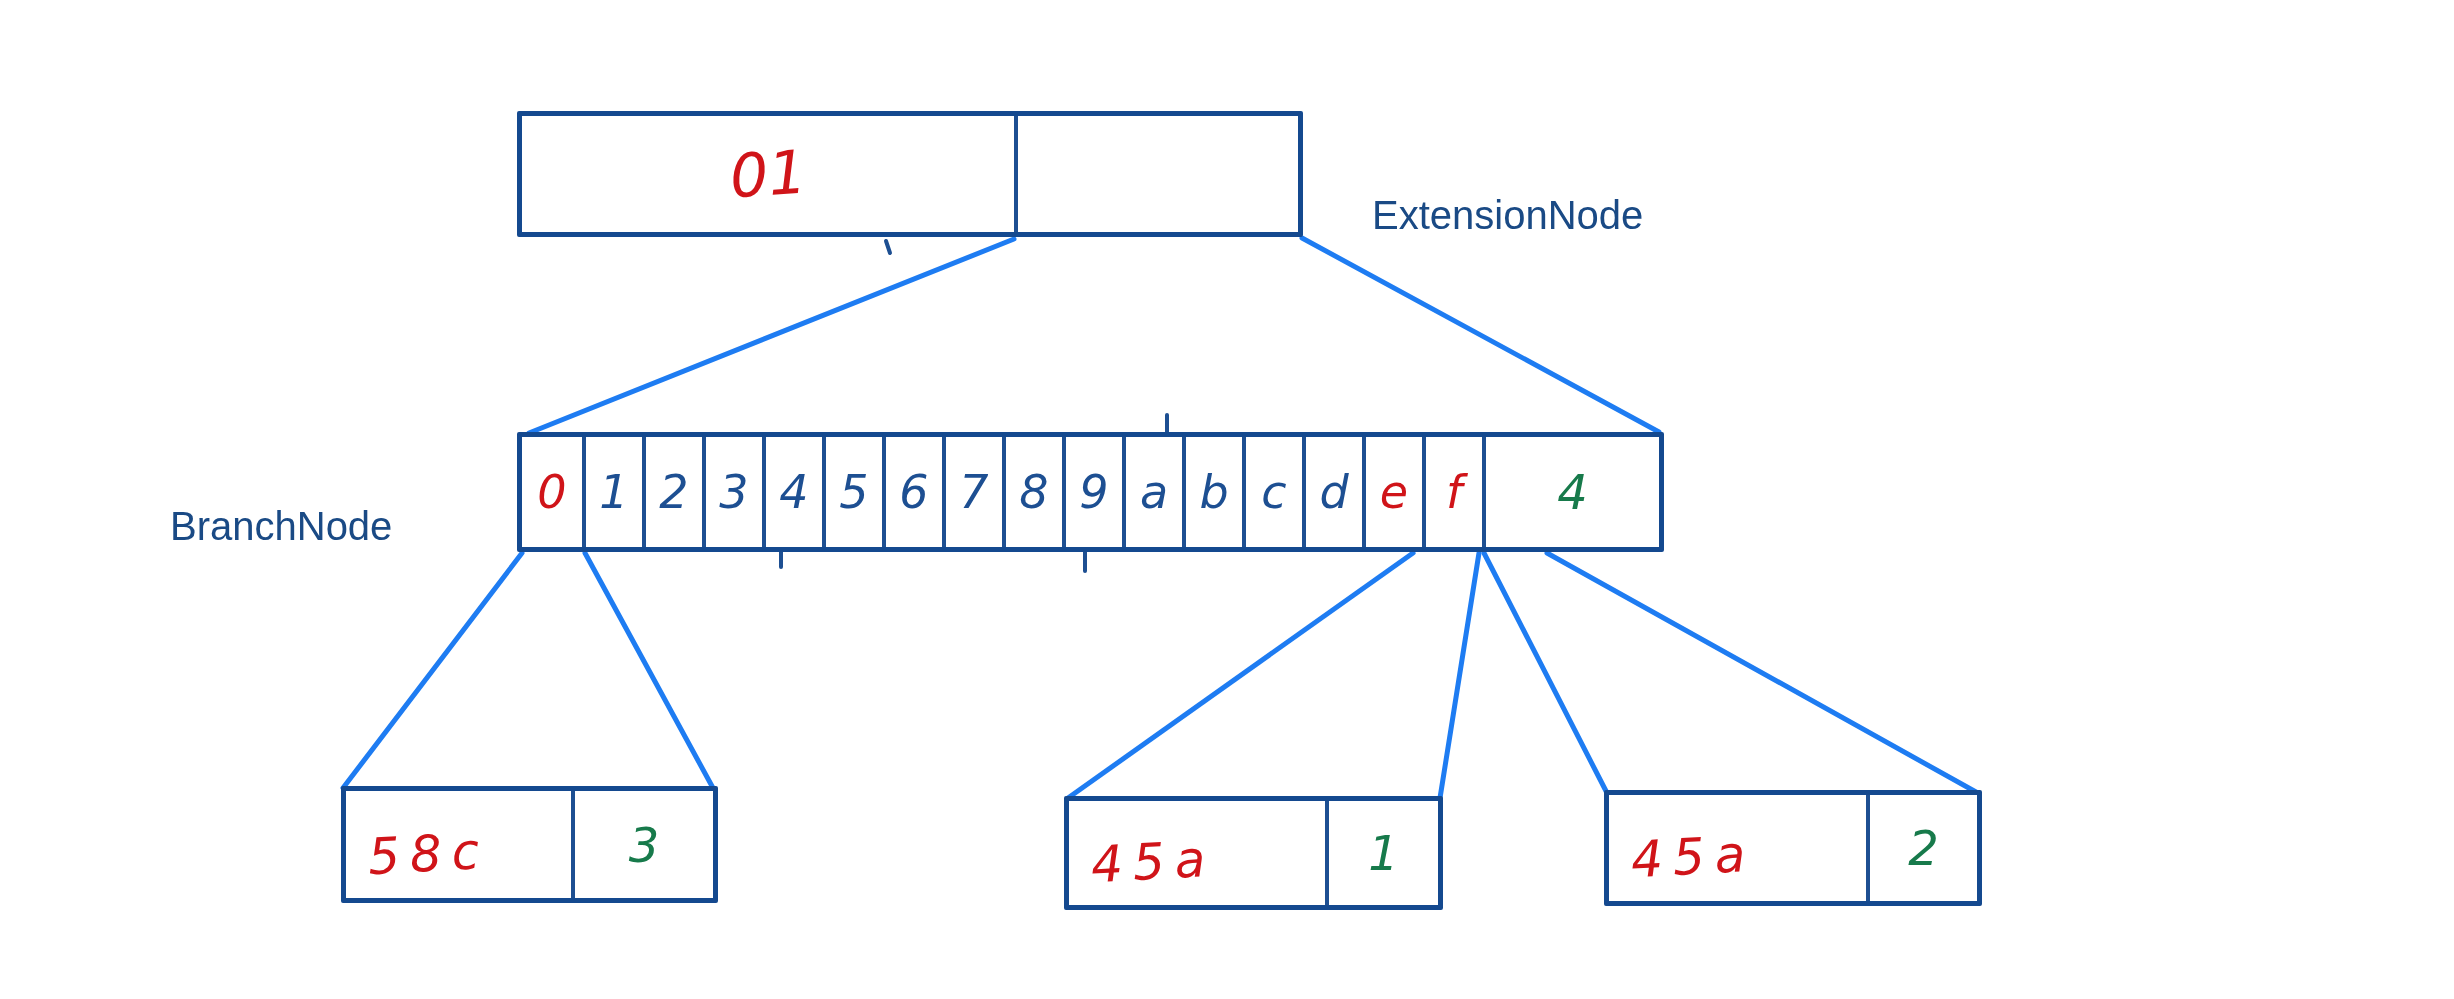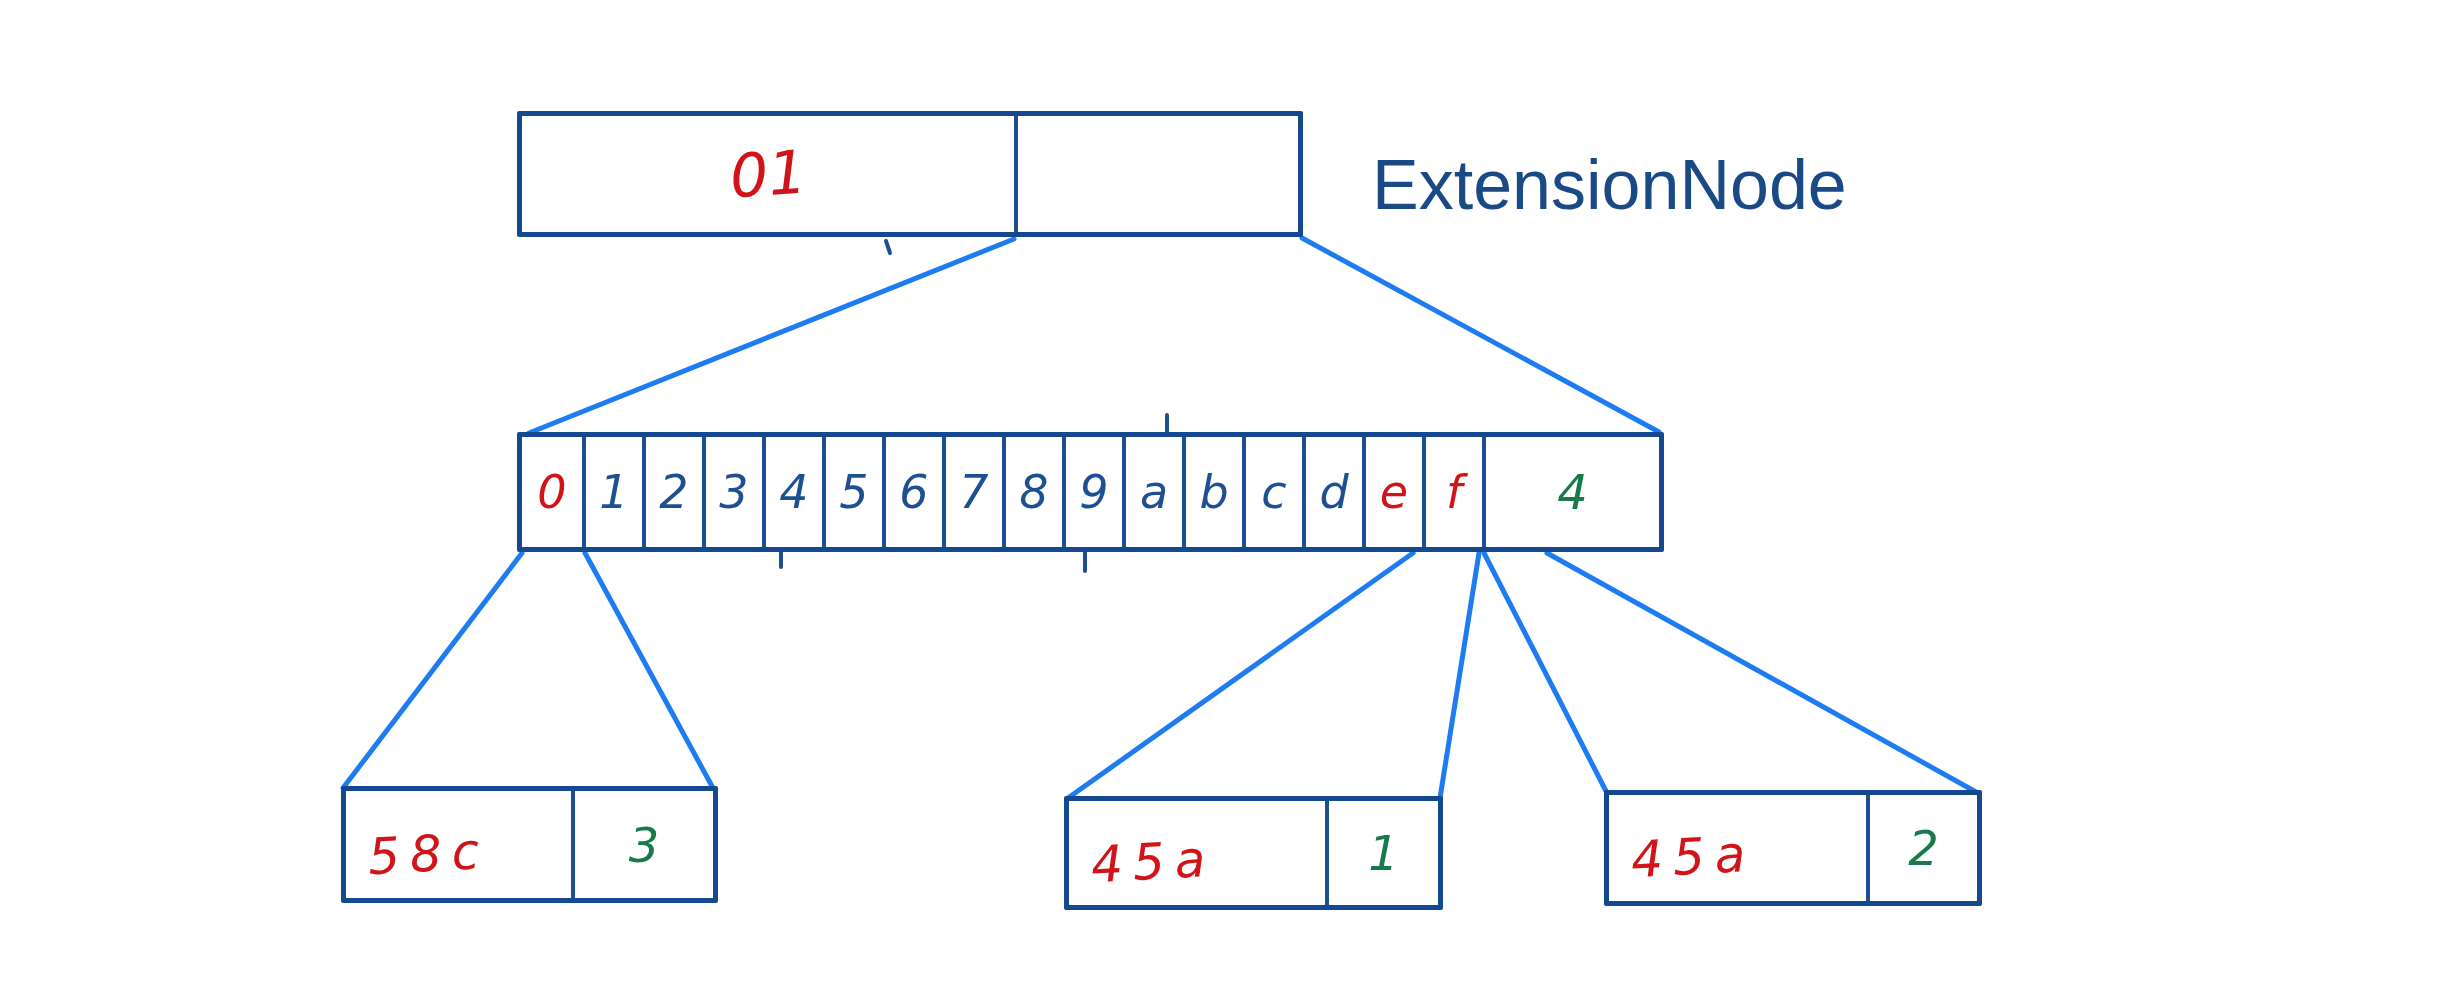--- a/index.html
+++ b/index.html
@@ -38,23 +38,24 @@
   .cell + .cell{border-left:4px solid var(--divider);}
   .hw{
     font-family:"DejaVu Sans", sans-serif;
     font-style:italic;
     font-weight:500;
   }
   .hw.key{font-size:50px;transform:rotate(-3deg);}
   .node-label{
     position:absolute;z-index:2;
     color:var(--label-text);
-    font-size:70px;
+    font-size:40px;
     letter-spacing:0px;
     white-space:nowrap;
+    margin-top:48px;
   }
   
   .ext-key{flex:0 0 492px;justify-content:center;}
   .ext-val{flex:1 1 auto;}
   .ext-key .hw{font-size:60px;color:var(--red);transform:rotate(-4deg);}
   
   .bslot{flex:0 0 60px;font-size:46px;}
   .bslot + .bslot{border-left:4px solid var(--divider);}
   .bval{flex:1 1 auto;border-left:4px solid var(--divider);font-size:48px;}
   .bslot span,.bval span{font-family:"DejaVu Sans", sans-serif;font-style:italic;}
@@ -95,20 +96,21 @@
   <div class="node-box" style="left:517px;top:111px;width:786px;height:126px;">
     <div class="cell ext-key">
       <span class="hw">01</span>
     </div>
     <div class="cell ext-val">
       <span class="hw"></span>
     </div>
   </div>
   <div class="node-label" style="left:1372px;top:145px;">ExtensionNode</div>
 
+  <div class="node-label" style="left:170px;top:456px;">BranchNode</div>
   <div class="node-box" style="left:517px;top:432px;width:1147px;height:120px;">
     <div class="cell bslot">
         <span data-color="red">0</span>
       </div>
     <div class="cell bslot">
         <span data-color="navy">1</span>
       </div>
     <div class="cell bslot">
         <span data-color="navy">2</span>
       </div>

